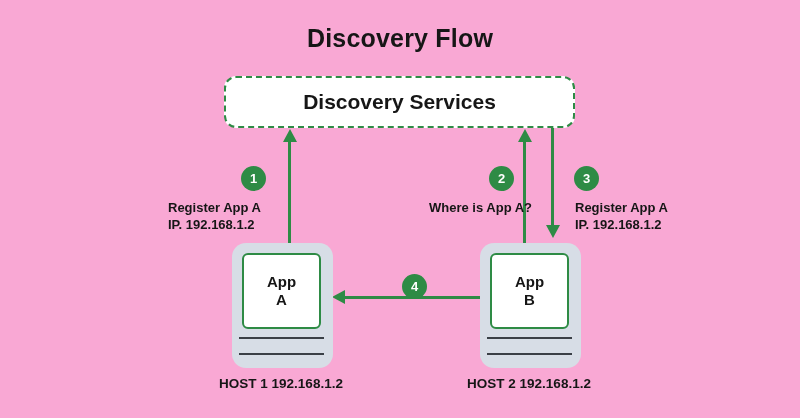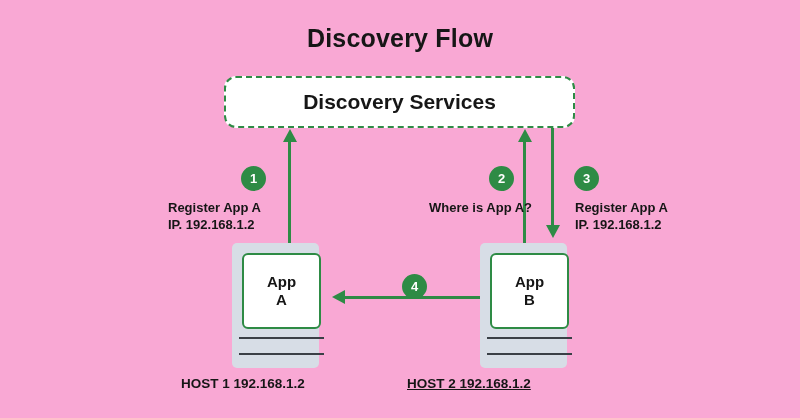--- a/index.html
+++ b/index.html
@@ -51,24 +51,24 @@
   }
   #discovery-services-label {
     font-size: 21px;
     font-weight: bold;
     color: #161616;
   }
 
   
   .host-box {
     position: absolute;
-    width: 87px;
+    width: 101px;
     height: 125px;
     background: #d7dde6;
-    border-radius: 5px;
+    border-radius: 14px;
     box-sizing: border-box;
   }
   #host1-box { left: 232px; top: 243px; }
   #host2-box { left: 480px; top: 243px; }
 
   .app-box {
     position: absolute;
     left: 10px;
     top: 10px;
     width: 79px;
@@ -95,27 +95,28 @@
     width: 85px;
     height: 2px;
     background: #3a3f46;
   }
   .host-rule.r1 { top: 94px; }
   .host-rule.r2 { top: 110px; }
 
   .host-caption {
     position: absolute;
     width: 200px;
+    text-align: center;
     font-size: 13.5px;
     font-weight: bold;
     line-height: 1.32;
     color: #161616;
   }
   #host1-caption { left: 181px; top: 375px; }
-  #host2-caption { left: 407px; top: 375px; text-decoration: underline; }
+  #host2-caption { left: 429px; top: 375px; }
 
   
   .vline {
     position: absolute;
     width: 2.5px;
     background: #2e8b45;
   }
   .hline {
     position: absolute;
     height: 2.5px;

